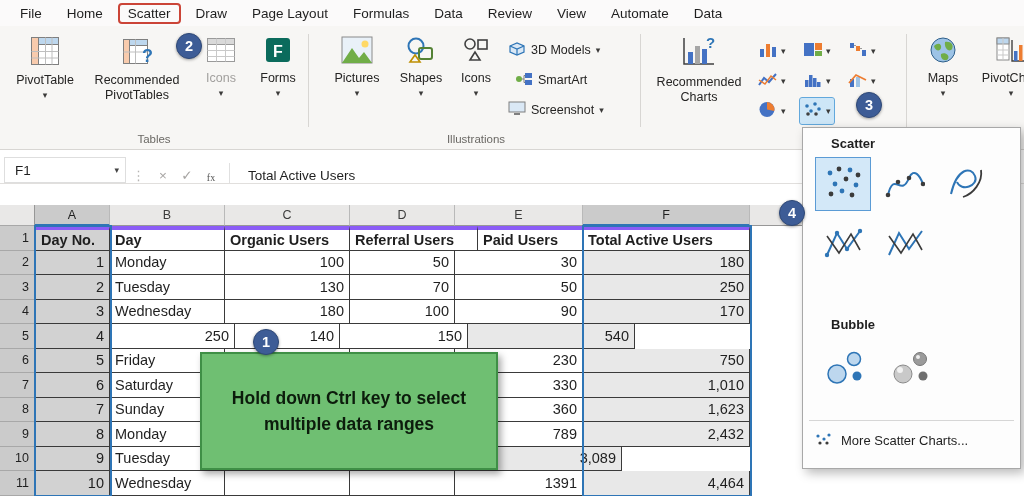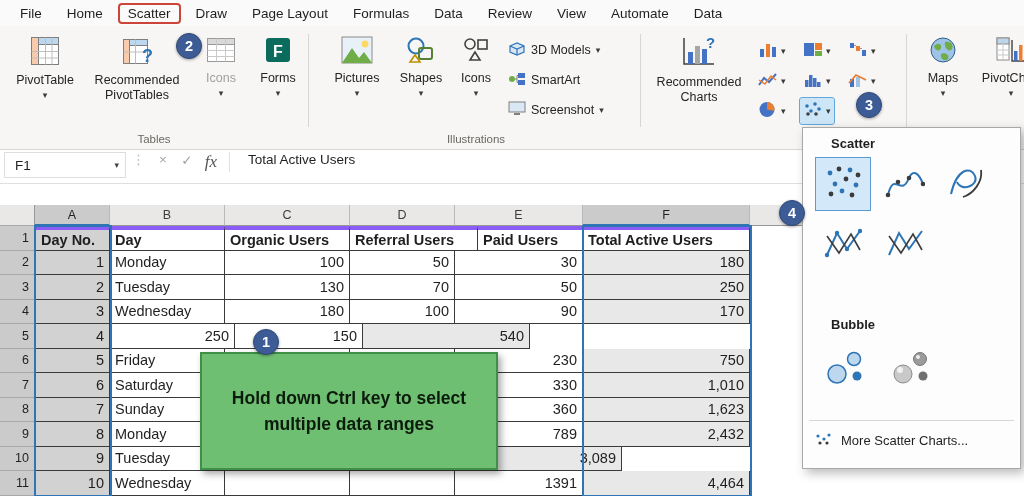--- a/index.html
+++ b/index.html
@@ -22,26 +22,26 @@
 .smallbtn{position:absolute;display:flex;align-items:center;gap:5px;font-size:12.5px;color:#252423;height:24px;cursor:pointer}
 .smallbtn .dd{font-size:9px;color:#3b3a39}
 .mini-btn{position:absolute;display:flex;align-items:center;gap:3px;height:26px;padding:2px 3px;border-radius:2px;cursor:pointer}
 .mini-btn .dd{font-size:9px;color:#3b3a39}
 .mini-btn.hl{background:#cde6f7;outline:1.5px solid #62a8dc}
 .r1c1{left:110px;top:12px}.r1c2{left:155px;top:12px}.r1c3{left:200px;top:12px}
 .r2c1{left:110px;top:42px}.r2c2{left:155px;top:42px}.r2c3{left:200px;top:42px}
 .r3c1{left:110px;top:72px}.r3c2{left:155px;top:72px}
 
 
-.formula-bar{position:absolute;top:152px;left:0;width:1024px;height:32px;background:#fff;border-bottom:1px solid #e1dfdd;display:flex;align-items:flex-start;z-index:2}
+.formula-bar{position:absolute;top:152px;left:0;width:1024px;height:32px;background:#fff;border-bottom:1px solid #e1dfdd;display:flex;align-items:flex-end;z-index:2}
 .name-box{width:122px;height:26px;margin-left:4px;border:1px solid #dedede;display:flex;align-items:center;padding-left:10px;font-size:13.5px;background:#fff}
 .nb-dd{margin-left:auto;padding:0 6px;color:#444;font-size:9px;cursor:pointer}
 .fb-dots{color:#b5b3b1;margin:0 6px;font-size:13px}
 .fb-btn{width:24px;text-align:center;font-size:13.5px;color:#a7a5a3;cursor:pointer}
-.fb-btn.fx{font-family:"Liberation Serif",serif;font-style:italic;color:#555;font-size:17px}
+.fb-btn.fx{font-family:"Liberation Serif",serif;color:#555;font-size:10px}
 .fb-sep{width:1px;height:20px;background:#e0e0e0;margin:0 6px}
 .fb-value{flex:1;font-size:13.5px;padding-left:12px;color:#1f1f1f}
 
 
 .sheet{position:absolute;top:205px;left:0;width:751px;z-index:1;font-size:14.5px}
 .srow{display:flex;height:24.5px}
 .srow.shead{height:21px}
 .rowhead{width:35px;flex:none;background:#cbcbcb;border-bottom:1px solid #a8a8a8;border-right:1px solid #979797;font-size:12.5px;color:#1f1f1f;display:flex;align-items:center;justify-content:flex-end;padding-right:5px}
 .rowhead.corner{background:#e9e8e7}
 .colhead{background:#e9e8e7;border-right:1px solid #b9b9b9;border-bottom:1px solid #979797;display:flex;align-items:center;justify-content:center;font-size:12.5px;color:#3c3c3c}
@@ -172,21 +172,21 @@
         <span class="dd">▾</span>
       </div>
       <div class="smallbtn" style="left:196px;top:12px">
         <span><svg width="18" height="16" viewBox="0 0 18 16">
               <path d="M2,5 L9,2 L16,5 L16,11 L9,14 L2,11 Z" fill="#dae8f5" stroke="#2e75b6" stroke-width="1.2"></path>
               <path d="M2,5 L9,8 L16,5 M9,8 L9,14" fill="none" stroke="#2e75b6" stroke-width="1.2"></path>
             </svg></span>
         <span class="lbl">3D Models</span>
         <span class="dd">▾</span>
       </div>
-      <div class="smallbtn" style="left:196px;top:42px">
+      <div class="smallbtn" style="left:203px;top:42px">
         <span><svg width="18" height="14" viewBox="0 0 18 14">
               <circle cx="4" cy="7" r="3" fill="#70ad47"></circle>
               <rect x="10" y="1" width="7" height="5" fill="#4472c4"></rect>
               <rect x="10" y="8" width="7" height="5" fill="#4472c4"></rect>
               <path d="M7,7 H9 M9,3.5 V10.5 M9,3.5 H10 M9,10.5 H10" stroke="#7f7f7f" fill="none"></path>
             </svg></span>
         <span class="lbl">SmartArt</span>
       </div>
       <div class="smallbtn" style="left:196px;top:72px">
         <span><svg width="18" height="15" viewBox="0 0 18 15">
@@ -367,20 +367,21 @@
         <div class="cell c1">Wednesday</div>
         <div class="cell c2 num">180</div>
         <div class="cell c3 num">100</div>
         <div class="cell c4 num">90</div>
         <div class="cell c5 colF num">170</div>
       </div>
       <div class="srow">
         <div class="rowhead">5</div>
         <div class="cell c0 colA num">4</div>
         <div class="cell c2 num">250</div>
+        <div class="cell c3 num">140</div>
         <div class="cell c4 num">150</div>
         <div class="cell c5 colF num">540</div>
       </div>
       <div class="srow">
         <div class="rowhead">6</div>
         <div class="cell c0 colA num">5</div>
         <div class="cell c1">Friday</div>
         <div class="cell c2 num">330</div>
         <div class="cell c3 num">190</div>
         <div class="cell c4 num">230</div>

